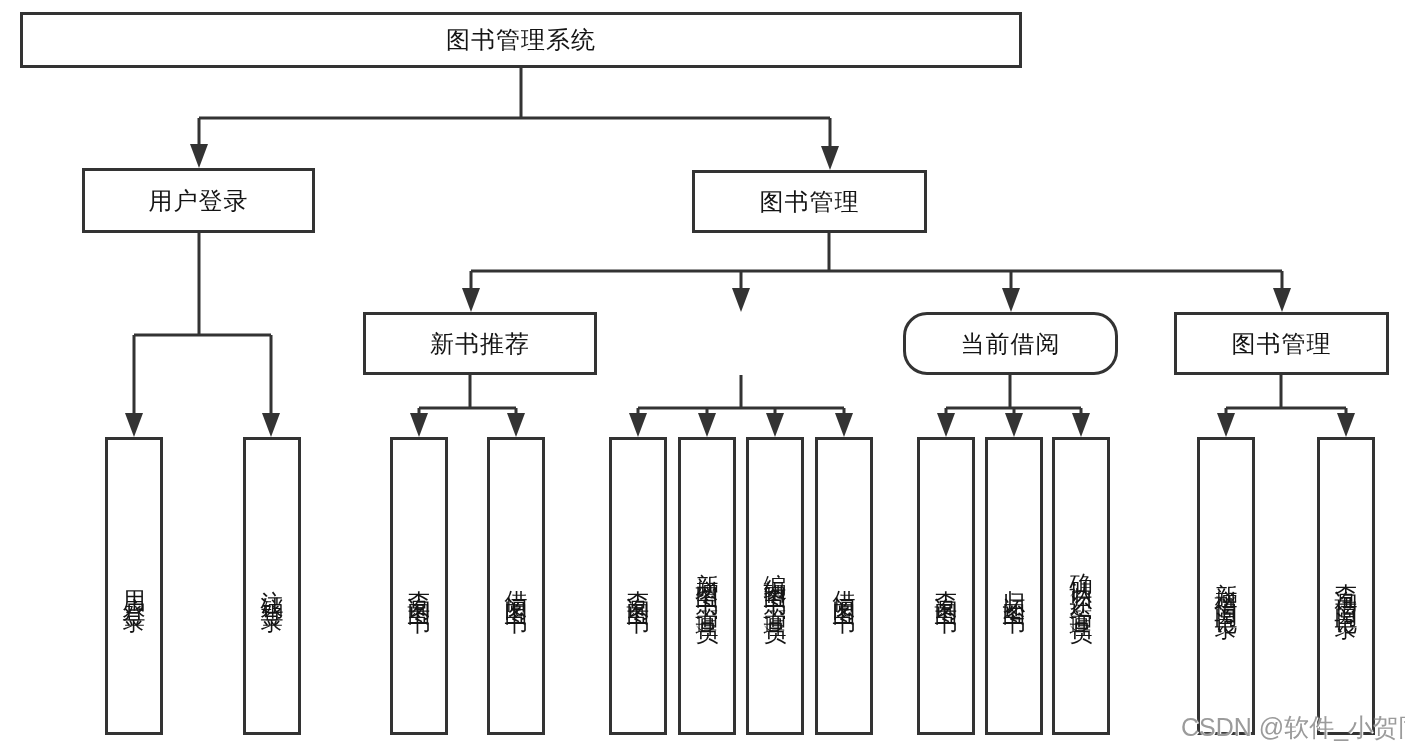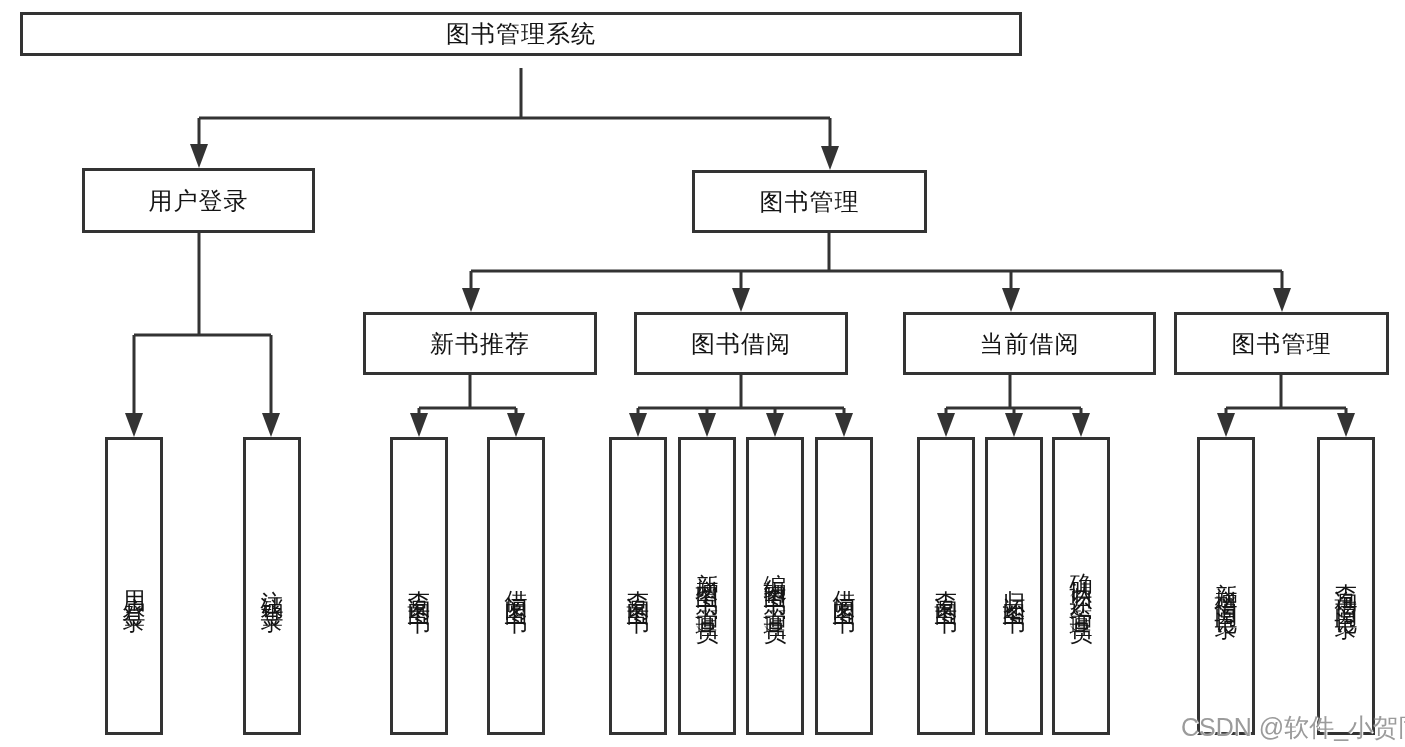--- a/index.html
+++ b/index.html
@@ -32,26 +32,26 @@
   }
   .leaf{top:437px;height:298px;width:58px;}
   .vtext{
     writing-mode:vertical-rl;
     text-orientation:mixed;
     font-size:23px;
     letter-spacing:7px;
     line-height:1;
   }
   
-  .n-root{left:20px;top:12px;width:1002px;height:44px;}
+  .n-root{left:20px;top:12px;width:1002px;height:56px;}
   .n-login{left:82px;top:168px;width:233px;height:65px;}
   .n-mgmt{left:692px;top:170px;width:235px;height:63px;}
   .n-rec{left:363px;top:312px;width:234px;height:63px;}
   .n-bor{left:634px;top:312px;width:214px;height:63px;}
-  .n-cur{left:903px;top:312px;width:253px;height:63px;}
+  .n-cur{left:903px;top:312px;width:215px;height:63px;border-radius:24px;}
   .n-log{left:1174px;top:312px;width:215px;height:63px;}
   .l1{left:105px;}  .l2{left:243px;}
   .l3{left:390px;}  .l4{left:487px;}
   .l5{left:609px;}  .l6{left:678px;}  .l7{left:746px;}  .l8{left:815px;}
   .l9{left:917px;}  .l10{left:985px;} .l11{left:1052px;}
   .l12{left:1197px;} .l13{left:1317px;}
   .watermark{
     position:absolute;
     left:1181px;top:711px;
     font-size:25px;
@@ -110,23 +110,20 @@
   <div class="box n-login">
     <span>用户登录</span>
   </div>
   <div class="box n-mgmt">
     <span>图书管理</span>
   </div>
 
   <div class="box n-rec">
     <span>新书推荐</span>
   </div>
-  <div class="box n-bor">
-    <span>图书借阅</span>
-  </div>
   <div class="box n-cur">
     <span>当前借阅</span>
   </div>
   <div class="box n-log">
     <span>图书管理</span>
   </div>
 
   <div class="box leaf l1">
     <span class="vtext">用户登录</span>
   </div>

